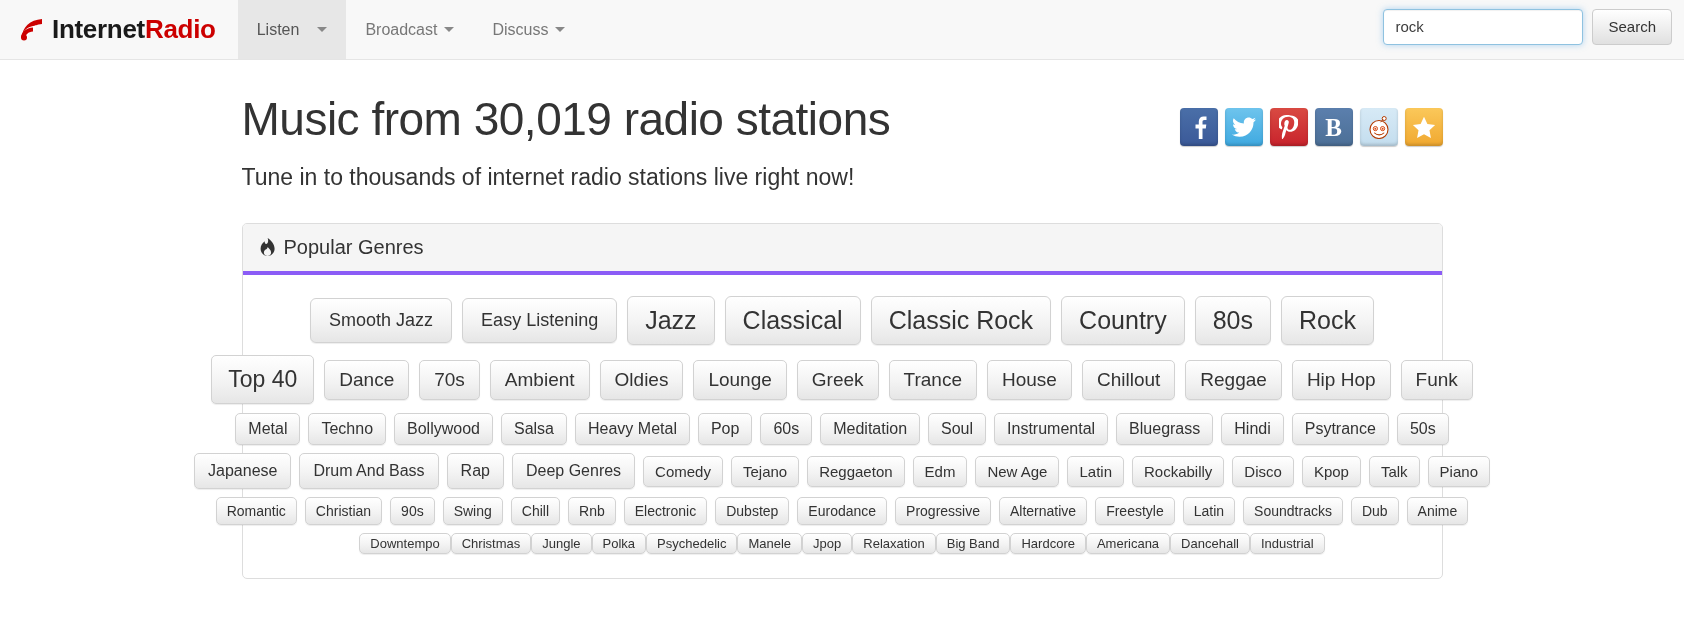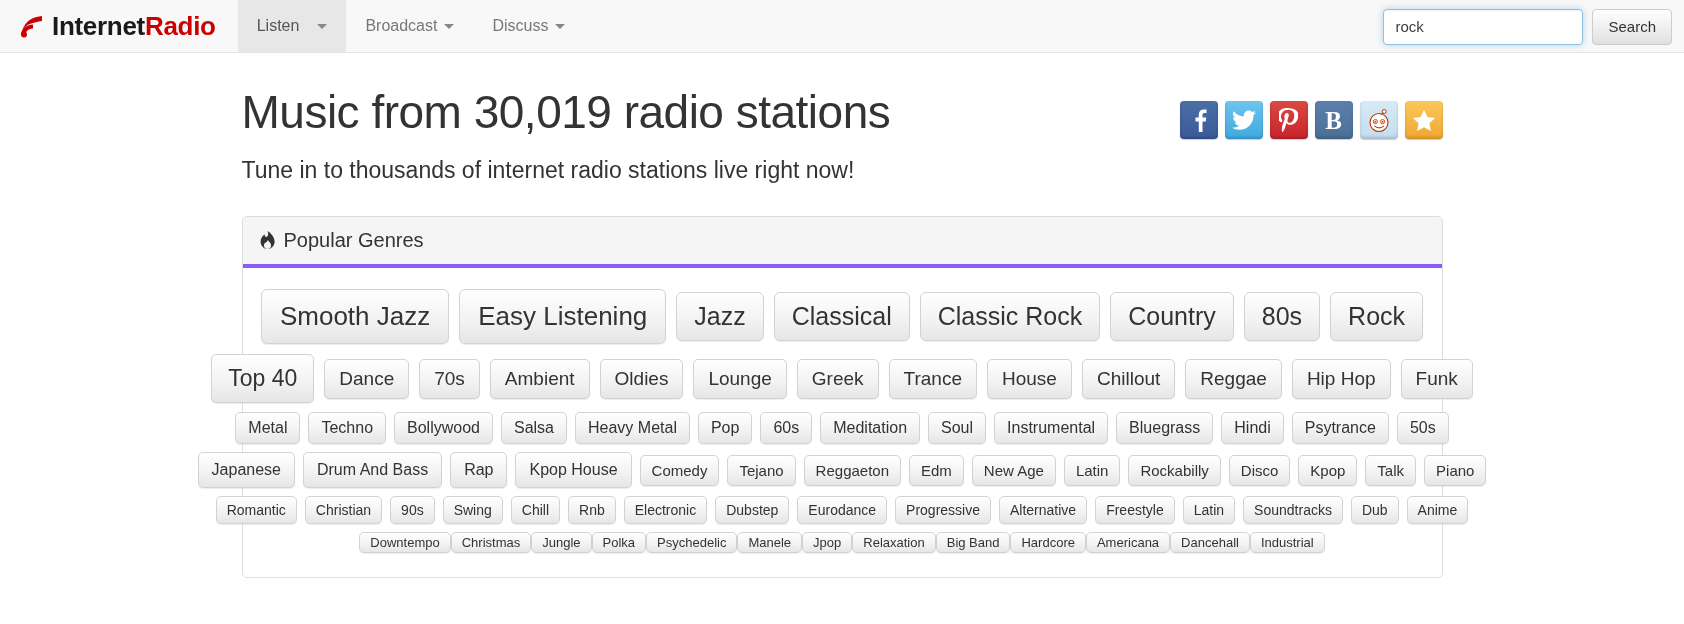--- a/index.html
+++ b/index.html
@@ -7,21 +7,21 @@
     margin: 0; padding: 0;
     width: 1684px; height: 624px;
     background: #ffffff;
     font-family: "Liberation Sans", sans-serif;
     overflow: hidden;
   }
 
   
   .navbar {
     position: relative;
-    height: 53px;
+    height: 60px;
     background: #f8f8f8;
     border-bottom: 1px solid #e5e5e5;
     display: flex;
     align-items: stretch;
   }
   .brand {
     display: flex;
     align-items: center;
     padding: 0 22px 0 18px;
     font-size: 26px;
@@ -177,21 +177,21 @@
   
   .r1 .tag { font-size: 25px; padding: 9px 17px; margin: 5px 5px; border-radius: 6px; }
   .r2 .tag { font-size: 19px; padding: 8px 14px; margin: 5px 5px; }
   .r3 .tag { font-size: 16px; padding: 6px 12px; margin: 4px 4px; }
   .r4 .tag { font-size: 15px; padding: 6px 11px; margin: 4px 4px; }
   .r5 .tag { font-size: 14px; padding: 5px 10px; margin: 4px 4px; }
   .r6 .tag { font-size: 13px; padding: 2px 10px; margin: 4px 0; }
 
   
   .r1 .tag:nth-child(1),
-  .r1 .tag:nth-child(2) { font-size: 26px; padding: 11px 18px; }
+  .r1 .tag:nth-child(2) { font-size: 18px; padding: 11px 18px; }
   .r2 .tag:nth-child(1) { font-size: 23px; padding: 10px 16px; }
   .r4 .tag:nth-child(1),
   .r4 .tag:nth-child(2),
   .r4 .tag:nth-child(3),
   .r4 .tag:nth-child(4) { font-size: 16px; padding: 8px 13px; }
 </style>
 </head>
 <body>
 
 <div class="navbar">
@@ -325,21 +325,21 @@
             <a class="tag" href="#">Instrumental</a>
             <a class="tag" href="#">Bluegrass</a>
             <a class="tag" href="#">Hindi</a>
             <a class="tag" href="#">Psytrance</a>
             <a class="tag" href="#">50s</a>
           </div>
         <div class="tag-row r4">
             <a class="tag" href="#">Japanese</a>
             <a class="tag" href="#">Drum And Bass</a>
             <a class="tag" href="#">Rap</a>
-            <a class="tag" href="#">Kpop House</a>
+            <a class="tag" href="#">Deep Genres</a>
             <a class="tag" href="#">Comedy</a>
             <a class="tag" href="#">Tejano</a>
             <a class="tag" href="#">Reggaeton</a>
             <a class="tag" href="#">Edm</a>
             <a class="tag" href="#">New Age</a>
             <a class="tag" href="#">Latin</a>
             <a class="tag" href="#">Rockabilly</a>
             <a class="tag" href="#">Disco</a>
             <a class="tag" href="#">Kpop</a>
             <a class="tag" href="#">Talk</a>

